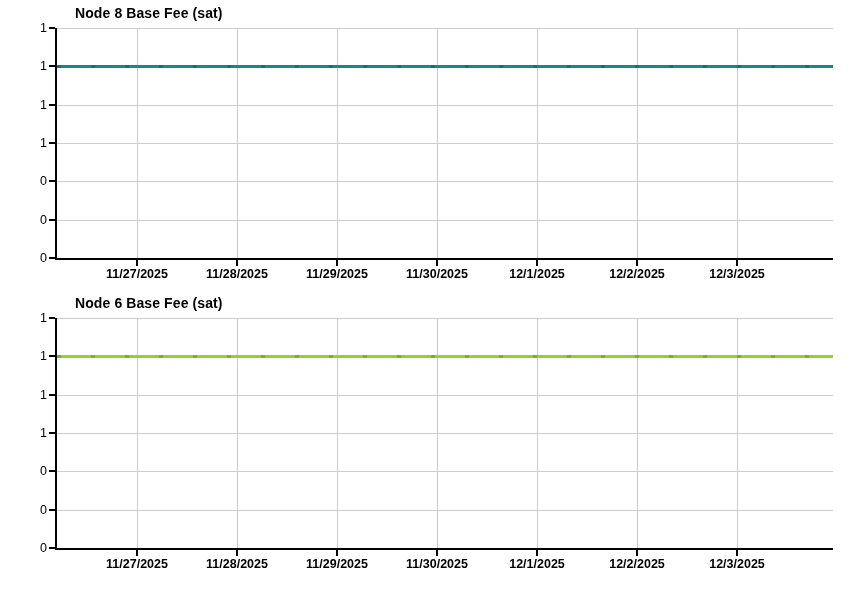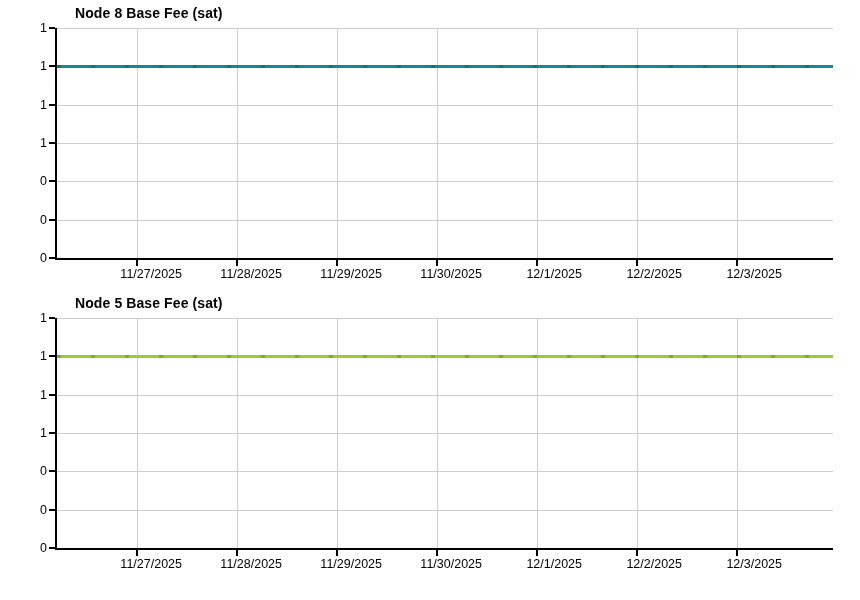--- a/index.html
+++ b/index.html
@@ -57,24 +57,25 @@
     line-height: 16px;
     text-align: right;
     font-size: 12.5px;
     color: #000000;
   }
   .x-tick-label {
     position: absolute;
     width: 90px;
     height: 16px;
     line-height: 16px;
-    text-align: right;
+    text-align: center;
     font-size: 12.5px;
     color: #000000;
     white-space: nowrap;
+    font-weight: bold;
   }
   .series-line {
     position: absolute;
     height: 3px;
     
     background-image: repeating-linear-gradient(90deg,
       rgba(0,0,0,0.16) 0px, rgba(0,0,0,0.16) 4px,
       rgba(0,0,0,0) 4px, rgba(0,0,0,0) 34px);
   }
 </style>
@@ -127,21 +128,21 @@
         <div class="x-tick-label" style="left: 435px; top: 238px; color: rgb(0, 0, 0);">12/1/2025</div>
         <div class="x-tick" style="left: 579px; top: 230px; background: rgb(0, 0, 0);"></div>
         <div class="x-tick-label" style="left: 535px; top: 238px; color: rgb(0, 0, 0);">12/2/2025</div>
         <div class="x-tick" style="left: 679px; top: 230px; background: rgb(0, 0, 0);"></div>
         <div class="x-tick-label" style="left: 635px; top: 238px; color: rgb(0, 0, 0);">12/3/2025</div>
         <div class="series-line" style="left: 0px; top: 36.8px; width: 776px; background-color: rgb(18, 138, 143);"></div>
       </div>
   </section>
 
   <section id="chart-1">
-    <h2 class="chart-title" style="left: 75px; top: 295px;">Node 5 Base Fee (sat)</h2>
+    <h2 class="chart-title" style="left: 75px; top: 295px;">Node 6 Base Fee (sat)</h2>
     <div class="plot" style="left: 57px; top: 318px; width: 776px; height: 230px;">
         <div class="h-gridline" style="left: 0px; top: 0px; width: 776px; background: rgb(205, 205, 205);"></div>
         <div class="h-gridline" style="left: 0px; top: 38px; width: 776px; background: rgb(205, 205, 205);"></div>
         <div class="h-gridline" style="left: 0px; top: 77px; width: 776px; background: rgb(205, 205, 205);"></div>
         <div class="h-gridline" style="left: 0px; top: 115px; width: 776px; background: rgb(205, 205, 205);"></div>
         <div class="h-gridline" style="left: 0px; top: 153px; width: 776px; background: rgb(205, 205, 205);"></div>
         <div class="h-gridline" style="left: 0px; top: 192px; width: 776px; background: rgb(205, 205, 205);"></div>
         <div class="v-gridline" style="left: 80px; top: 0px; height: 230px; background: rgb(205, 205, 205);"></div>
         <div class="v-gridline" style="left: 180px; top: 0px; height: 230px; background: rgb(205, 205, 205);"></div>
         <div class="v-gridline" style="left: 280px; top: 0px; height: 230px; background: rgb(205, 205, 205);"></div>

